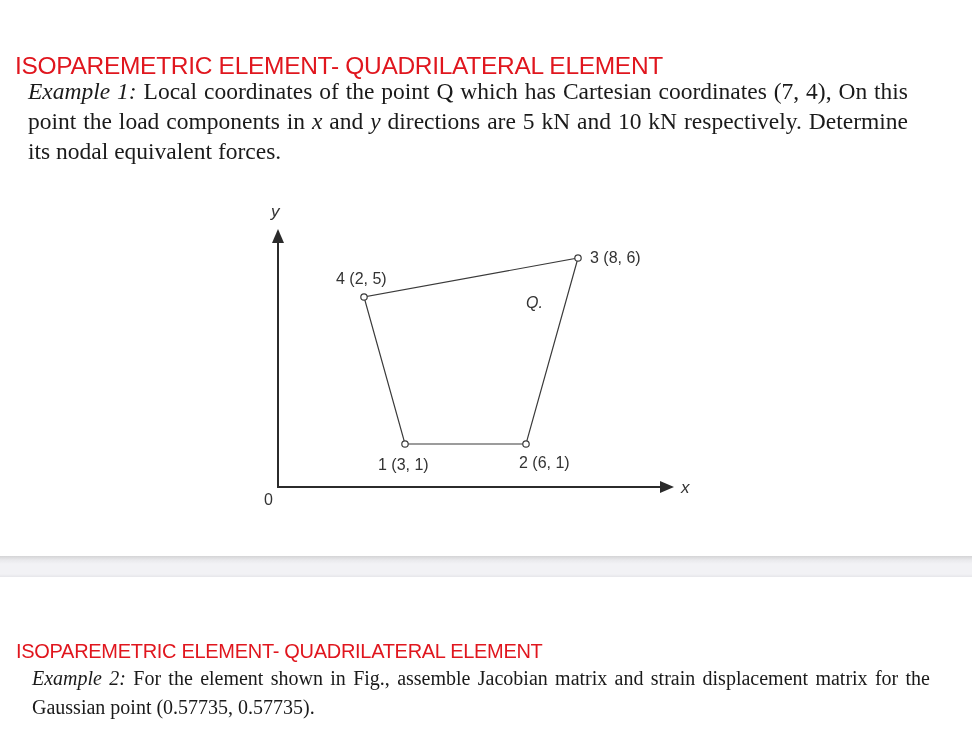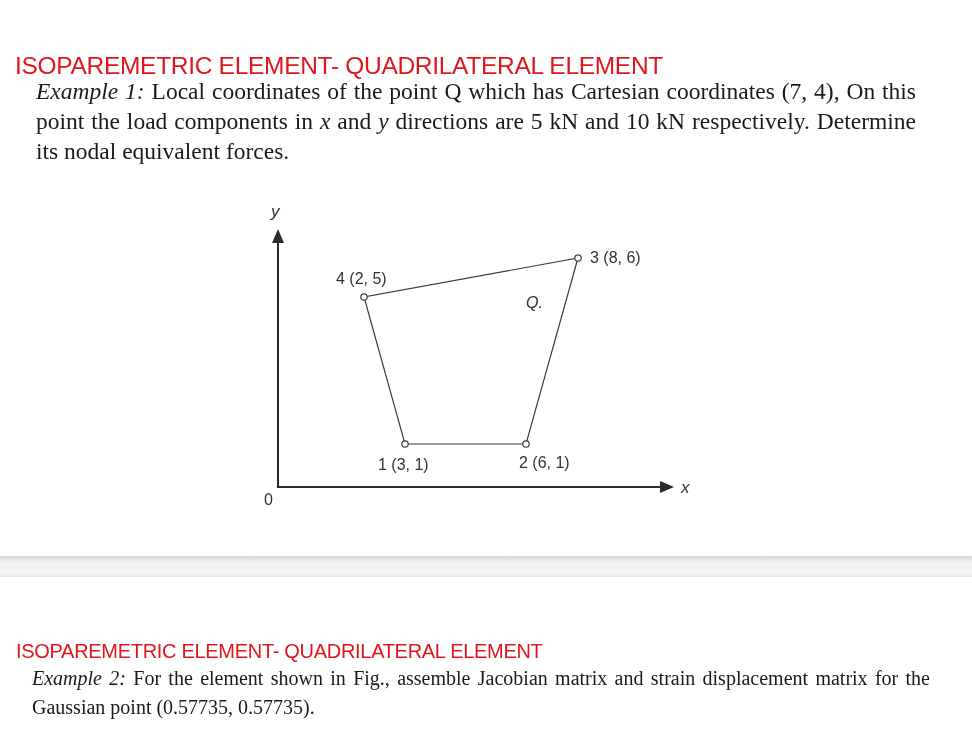--- a/index.html
+++ b/index.html
@@ -37,21 +37,20 @@
     color: #1a1a1a;
     text-align: justify;
     text-align-last: left;
   }
   #ex1 {
     left: 28px;
     top: 76px;
     width: 880px;
     font-size: 23.5px;
     line-height: 30px;
-    margin-left: 8px;
   }
   #ex2 {
     left: 32px;
     top: 664px;
     width: 898px;
     font-size: 20px;
     line-height: 29px;
   }
   .ex-label {
     font-style: italic;

